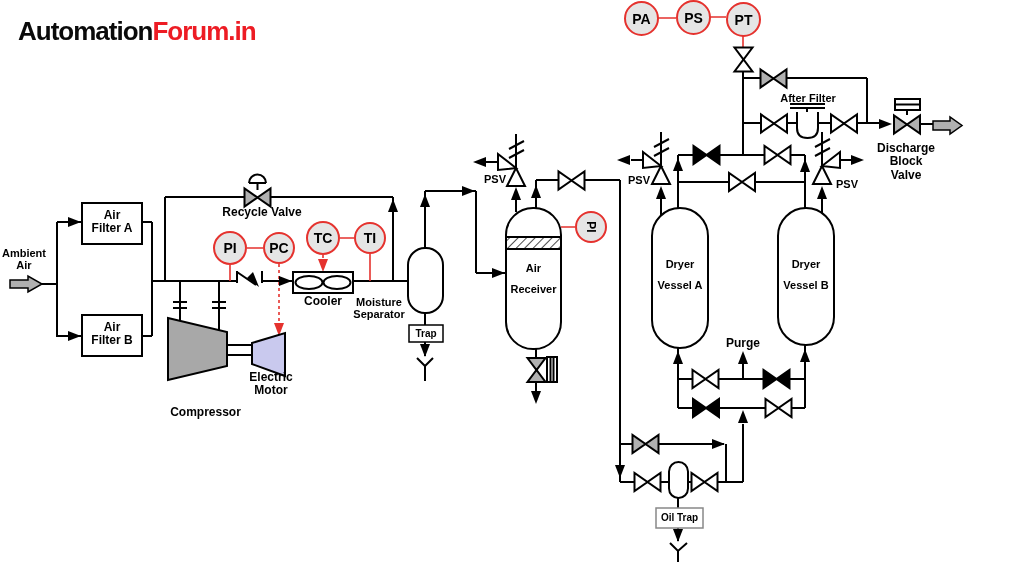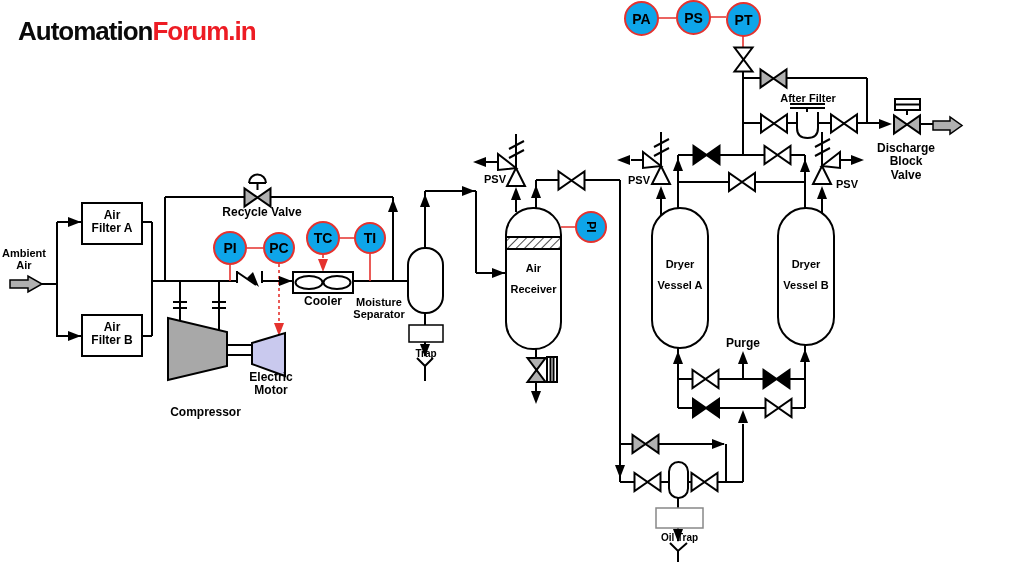--- a/index.html
+++ b/index.html
@@ -10,28 +10,28 @@
     --compressor_fill:#a8a8a8;
   }
   html,body{margin:0;padding:0;background:#fff;}
   #stage{position:relative;width:1023px;height:564px;background:#fff;overflow:hidden;
          font-family:"Liberation Sans",sans-serif;}
   #pipes{position:absolute;left:0;top:0;}
   .lbl{position:absolute;font-weight:bold;color:#000;text-align:center;line-height:1.12;
        font-size:11px;}
   .lbl div{white-space:nowrap;}
   .inst{position:absolute;border:2px solid var(--instrument_red);border-radius:50%;
-        background:#0ea5e9;display:flex;align-items:center;justify-content:center;
+        background:#e5e5e5;display:flex;align-items:center;justify-content:center;
         font-weight:bold;color:#000;font-size:14px;box-sizing:border-box;}
   .rot90{transform:rotate(90deg);display:inline-block;font-size:12px;}
   #logo{position:absolute;left:18px;top:16px;font-size:26px;font-weight:bold;
         letter-spacing:-1px;color:#0a0a0a;}
   #logo .red{color:var(--logo_red);}
   .fs12{font-size:12px;}
-  .fs10{font-size:10px;margin-top:20px;}
+  .fs10{font-size:10px;}
 </style>
 </head>
 <body>
 
 <div id="stage">
 
 <svg id="pipes" width="1023" height="564" viewBox="0 0 1023 564">
   <defs>
     <g id="vh">
           <polygon points="-13,-9 -13,9 0,0"></polygon>

